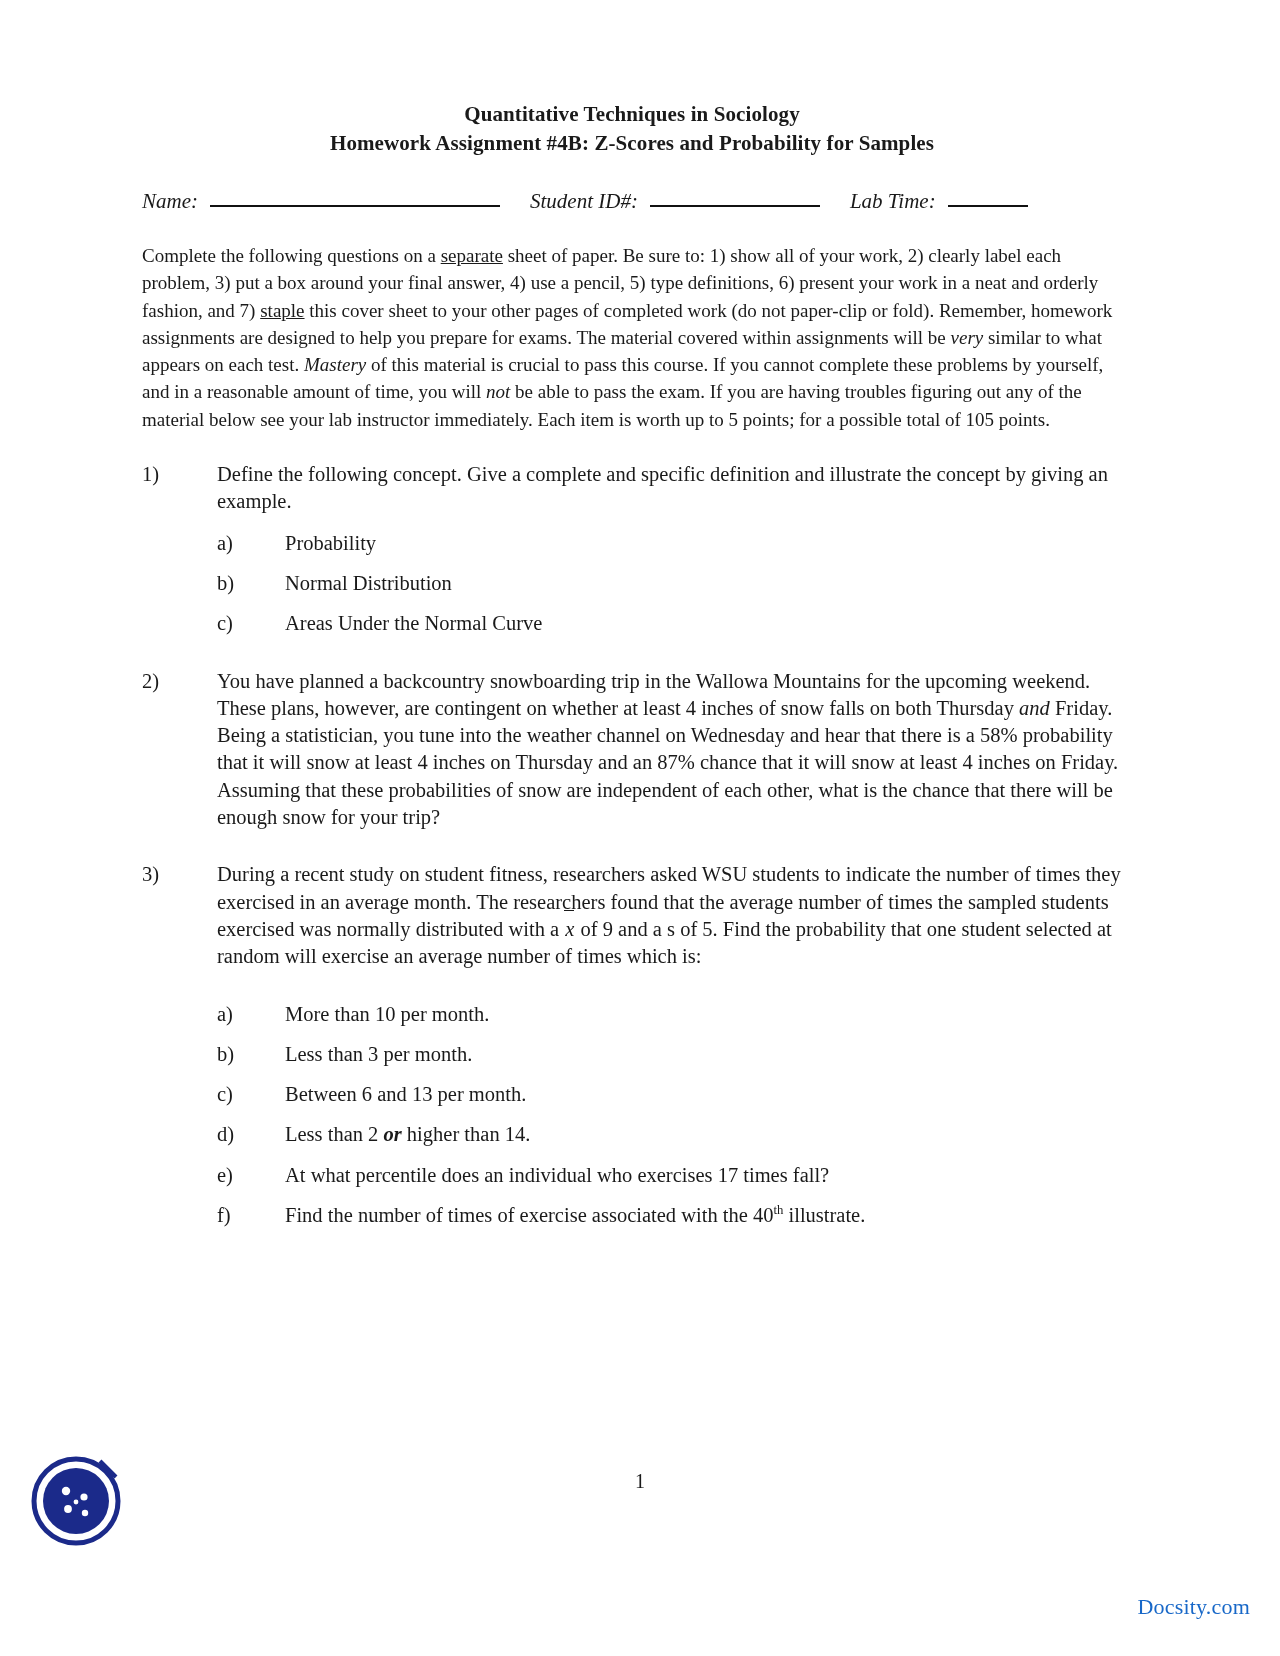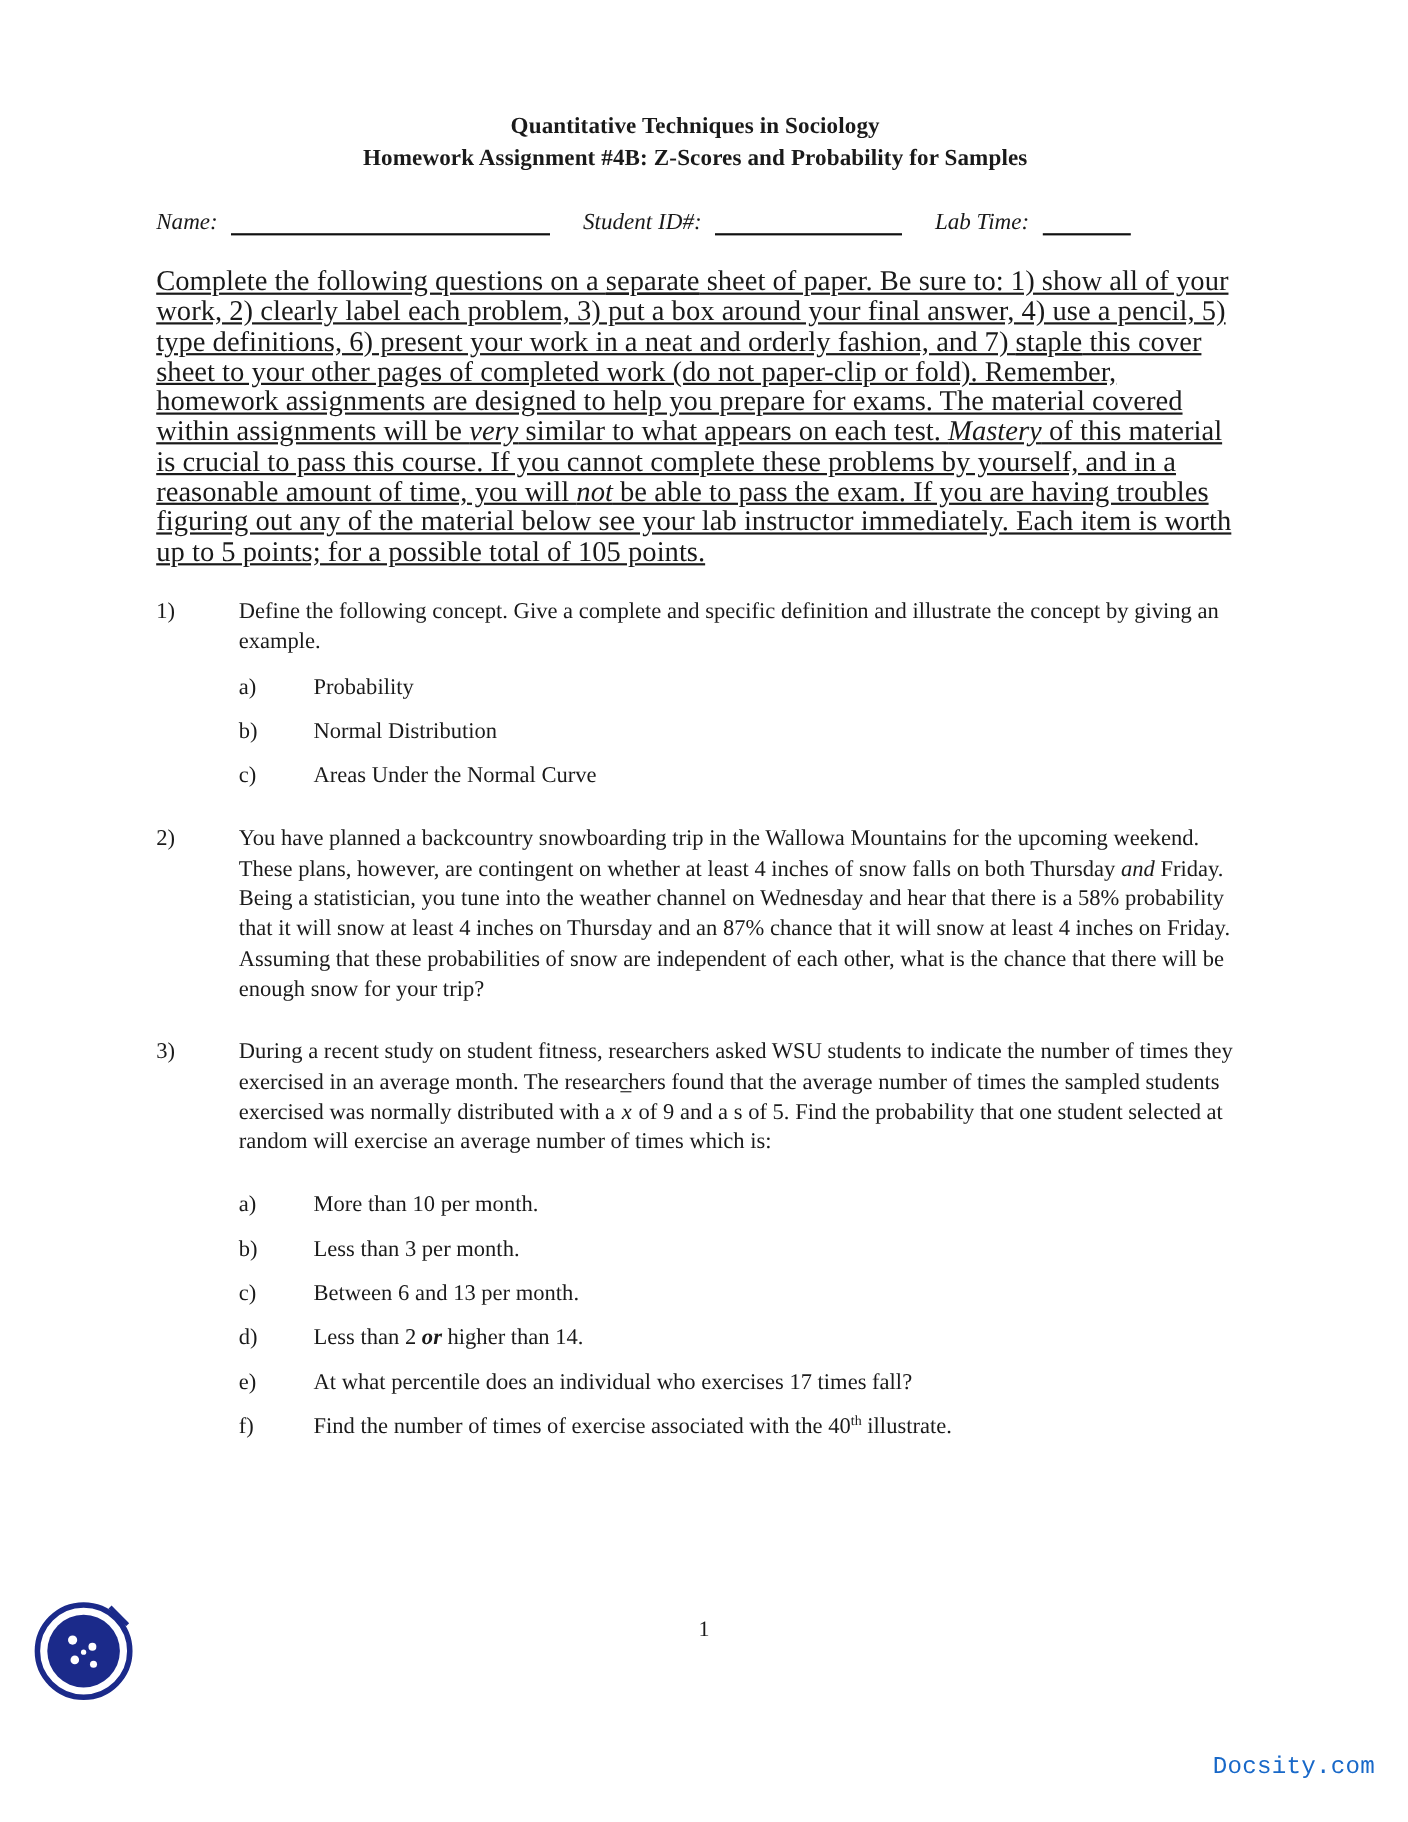--- a/index.html
+++ b/index.html
@@ -41,40 +41,38 @@
   .doc-header .subtitle-italic {
     font-weight: bold;
   }
 
   
   .name-row {
     margin-top: 31px;
     font-style: italic;
     font-size: 21px;
     display: flex;
-    align-items: flex-end;
     white-space: nowrap;
   }
   .name-row .lbl { font-style: italic; }
   .rule {
     display: inline-block;
     border-bottom: 2px solid #111;
     height: 16px;
   }
   .rule-name { width: 290px; margin-left: 12px; margin-right: 30px; }
   .rule-id   { width: 170px; margin-left: 12px; margin-right: 30px; }
   .rule-lab  { width: 80px;  margin-left: 12px; }
 
   
   .intro {
     margin-top: 28px;
-    font-size: 26px;
+    font-size: 19px;
     line-height: 27.3px;
     text-align: left;
-    text-decoration: underline;
   }
   .u { text-decoration: underline; }
   .it { font-style: italic; }
 
   
   .qblock {
     display: flex;
     margin-top: 28px;
     font-size: 20.5px;
     line-height: 27.3px;
@@ -133,21 +131,21 @@
     position: absolute;
     left: 30px;
     top: 1455px;
     width: 92px;
     height: 92px;
   }
   .docsity-brand {
     position: absolute;
     right: 30px;
     top: 1594px;
-    font-family: Liberation Mono, monospace;
+    font-family: Liberation Serif, serif;
     font-size: 22px;
     color: #1868c8;
     letter-spacing: 0.2px;
   }
 </style>
 </head>
 <body>
 
 <div class="page">
 

